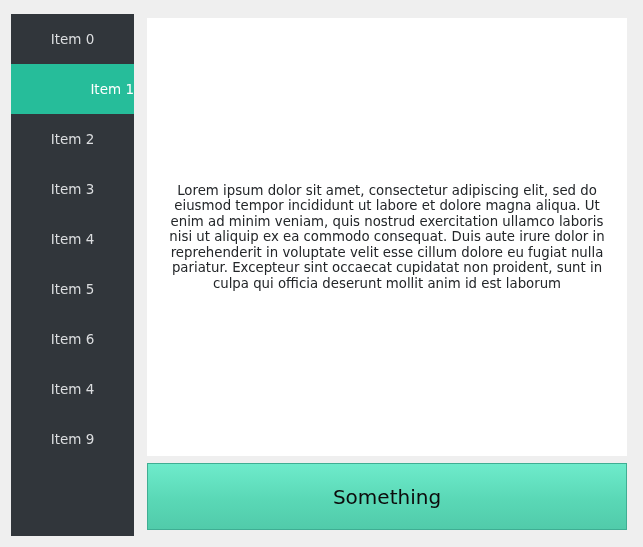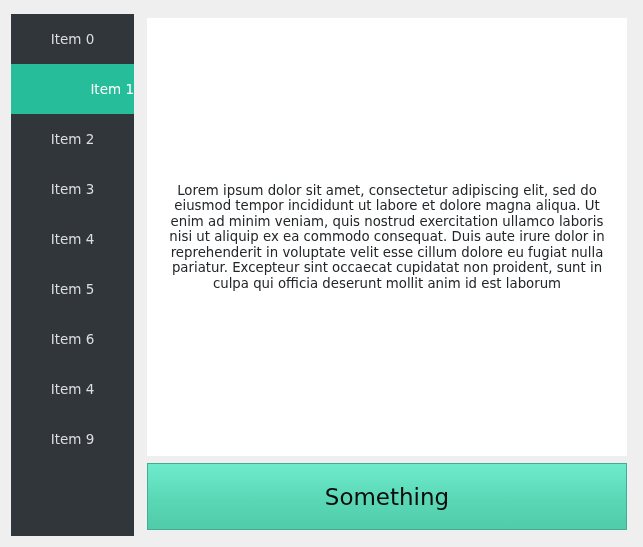--- a/index.html
+++ b/index.html
@@ -76,21 +76,21 @@
   #action-button {
     position: absolute;
     left: 147px;
     top: 463px;
     width: 480px;
     height: 67px;
     box-sizing: border-box;
     border: 1px solid #3fae93;
     background: linear-gradient(to bottom, #6eebcb 0%, #5ad8b6 55%, #51cbaa 100%);
     color: #0c0c0c;
-    font-size: 23px;
+    font-size: 20px;
     font-family: "DejaVu Sans", "Liberation Sans", sans-serif;
     display: flex;
     align-items: center;
     justify-content: center;
     padding: 0;
     cursor: pointer;
   }
 </style>
 </head>
 <body>

